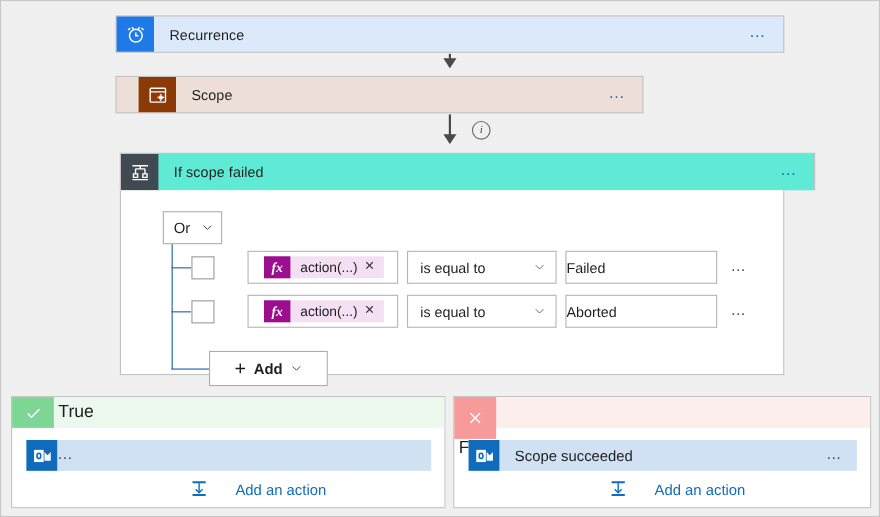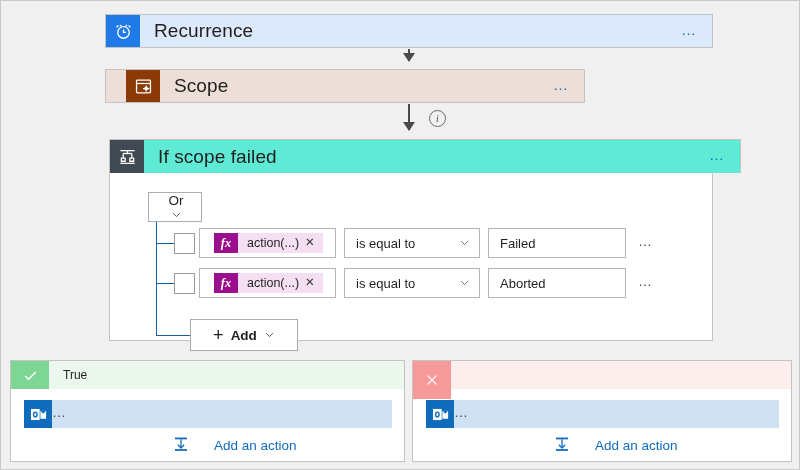--- a/index.html
+++ b/index.html
@@ -34,21 +34,21 @@
     flex: 0 0 34px;
     display: flex;
     align-items: center;
     justify-content: center;
   }
   .flow-card .card-title {
     flex: 1 1 auto;
     display: flex;
     align-items: center;
     padding-left: 14px;
-    font-size: 19px;
+    font-size: 13px;
     color: #201f1e;
     letter-spacing: .1px;
   }
   .flow-card .card-menu {
     flex: 0 0 auto;
     display: flex;
     align-items: center;
     padding: 0 14px 4px 0;
     color: #0f6cbd;
     font-size: 15px;
@@ -120,21 +120,20 @@
     width: 54px; height: 30px;
     box-sizing: border-box;
     background: #ffffff;
     border: 1px solid #adadad;
     display: flex;
     align-items: center;
     justify-content: space-between;
     padding: 0 7px 0 9px;
     font-size: 13.5px;
     color: #201f1e;
-    flex-direction: column;
   }
 
   
   .tree-vline {
     position: absolute;
     left: 46px; top: 49px;
     width: 1px; height: 114px;
     background: #1a5f9e;
   }
   .tree-hline {
@@ -159,21 +158,21 @@
 
   .row-checkbox {
     width: 21px; height: 21px;
     box-sizing: border-box;
     border: 1px solid #9a9a9a;
     background: #ffffff;
     flex: 0 0 auto;
   }
 
   .token-field {
-    margin-left: 4px;
+    margin-left: 30px;
     width: 137px; height: 30px;
     box-sizing: border-box;
     border: 1px solid #b4b4b4;
     background: #ffffff;
     display: flex;
     align-items: center;
     padding-left: 14px;
   }
   .token {
     display: flex;
@@ -222,21 +221,20 @@
   }
 
   .val-field {
     margin-left: 8px;
     width: 138px; height: 30px;
     box-sizing: border-box;
     border: 1px solid #b4b4b4;
     background: #ffffff;
     display: flex;
     align-items: center;
-    padding-left: 11px;
     font-size: 13px;
     color: #201f1e;
   }
 
   .row-menu {
     margin-left: 12px;
     color: #4a4a4a;
     font-size: 14px;
     letter-spacing: 2px;
     line-height: 1;
@@ -281,22 +279,22 @@
     width: 38px;
     flex: 0 0 38px;
     display: flex;
     align-items: center;
     justify-content: center;
   }
   .branch-header .bh-label {
     flex: 1 1 auto;
     display: flex;
     align-items: center;
-    padding-left: 14px;
-    font-size: 12px;
+    padding-left: 4px;
+    font-size: 16px;
     color: #201f1e;
   }
   #branch-true .branch-header { background: #ecf8ee; }
   #branch-true .bh-icon { background: #7ed694; }
   #branch-false .branch-header { background: #fdeeee; flex-direction: column; }
   #branch-false .bh-icon { background: #f79a9a; }
 
   .branch-action {
     position: absolute;
     left: 13px;
@@ -513,20 +511,21 @@
     <div class="branch-action">
       <div class="ba-icon">
         <svg width="19" height="19" viewBox="0 0 24 24">
           <rect x="2.5" y="5" width="11" height="14" fill="#ffffff"></rect>
           <ellipse cx="8" cy="12" rx="3.1" ry="3.9" fill="#0f6cbd"></ellipse>
           <ellipse cx="8" cy="12" rx="1.3" ry="2.1" fill="#ffffff"></ellipse>
           <path d="M14.4 7.4 H21.6 V17.4 H14.4 Z" fill="#ffffff"></path>
           <path d="M14.4 7.4 L18 11.1 L21.6 7.4 Z" fill="#0f6cbd"></path>
         </svg>
       </div>
+      <div class="ba-label">Scope succeeded</div>
       <div class="ba-menu">…</div>
     </div>
     <div class="add-action-link">
       <span>
         <svg width="18" height="18" viewBox="0 0 24 24" fill="none" stroke="#0f6cbd" stroke-width="1.7">
           <path d="M4 4.6 H20" stroke-width="2.4"></path>
           <path d="M12 5.6 V17"></path>
           <path d="M7.8 13 L12 17.4 L16.2 13"></path>
           <path d="M4 20 H20" stroke-width="2.4"></path>
         </svg>

